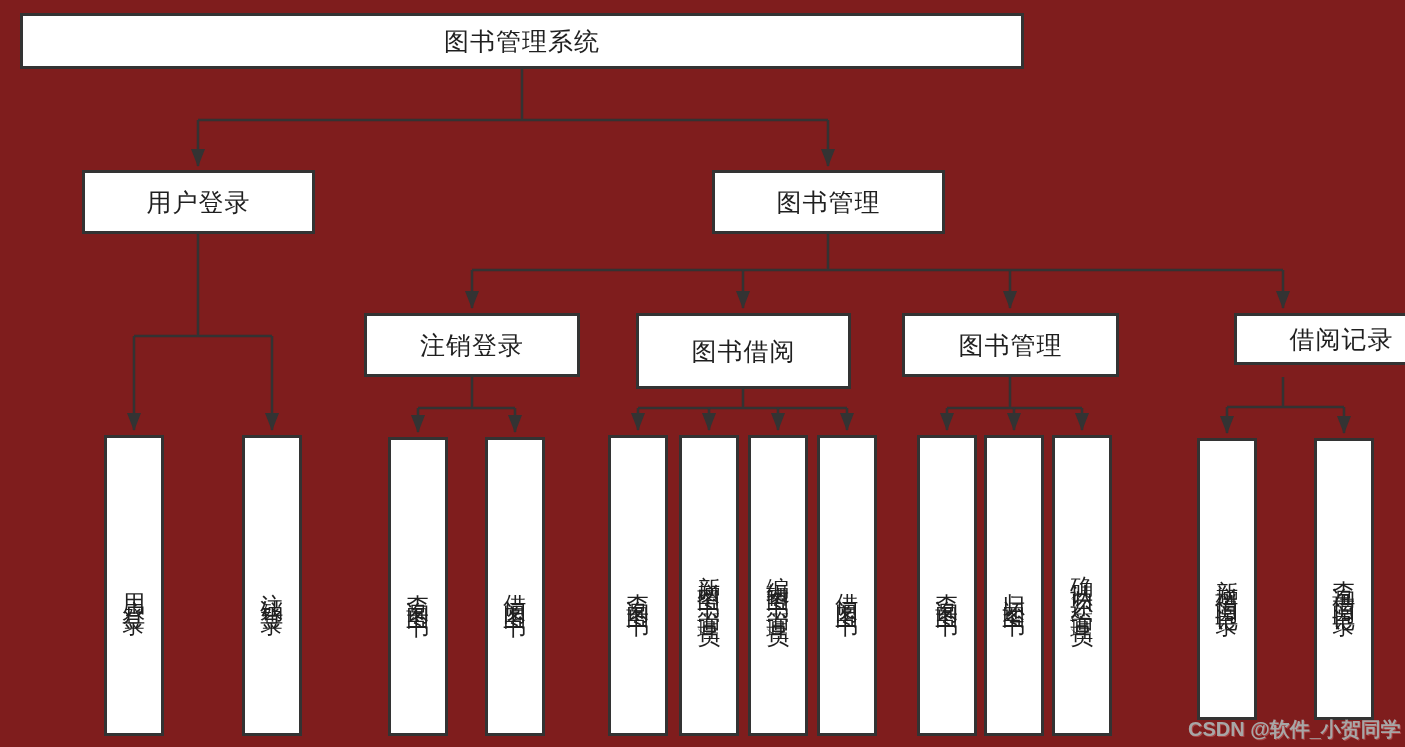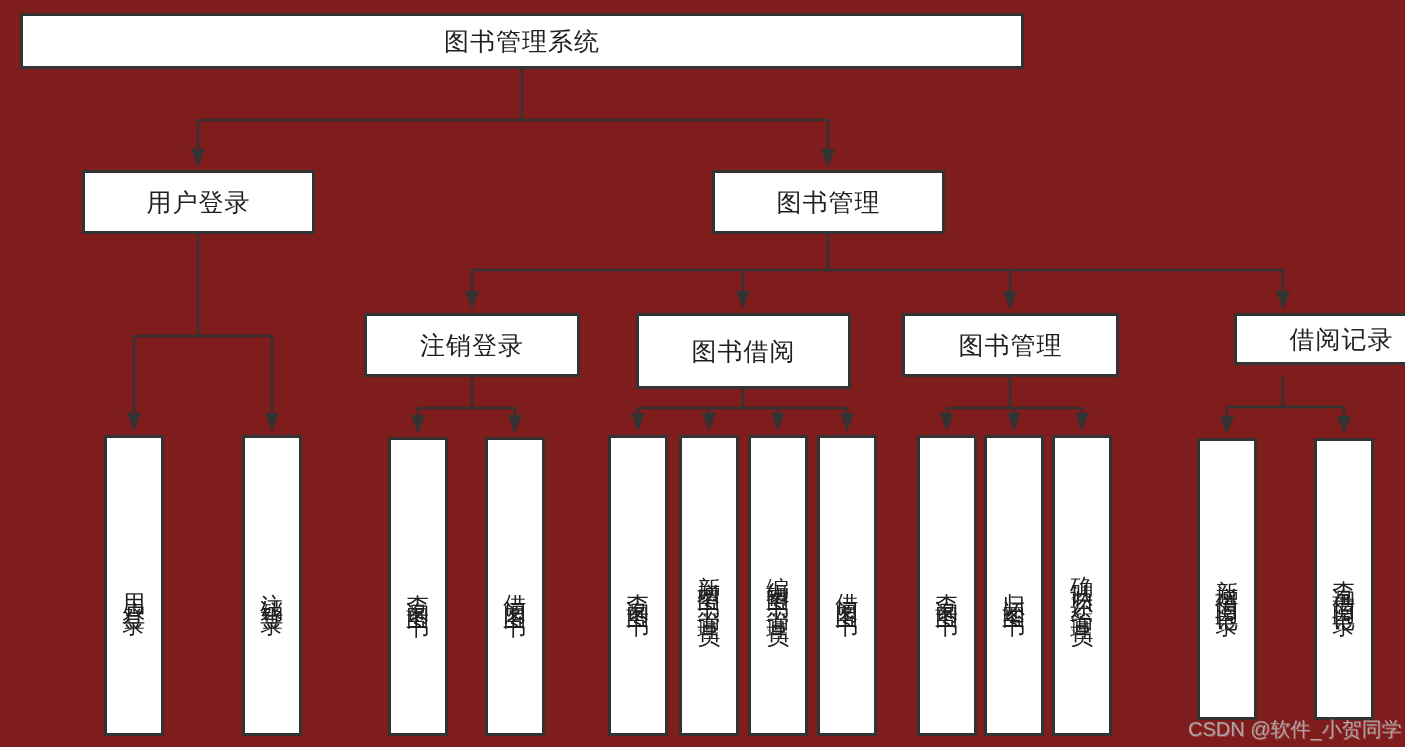--- a/index.html
+++ b/index.html
@@ -35,20 +35,21 @@
   }
   .watermark {
     position: absolute;
     left: 1188px;
     top: 716px;
     font-size: 20px;
     color: #a7a7a7;
     text-shadow: 1px 1px 0 rgba(224, 120, 120, 0.45);
     white-space: nowrap;
     z-index: 5;
+    font-weight: bold;
   }
 </style>
 </head>
 <body>
 
 <div class="stage">
 
   <svg class="wires" width="1405" height="747" viewBox="0 0 1405 747">
     <defs>
       <marker id="arr" markerUnits="userSpaceOnUse" markerWidth="20" markerHeight="16" viewBox="0 0 20 16" refX="18" refY="8" orient="auto">

